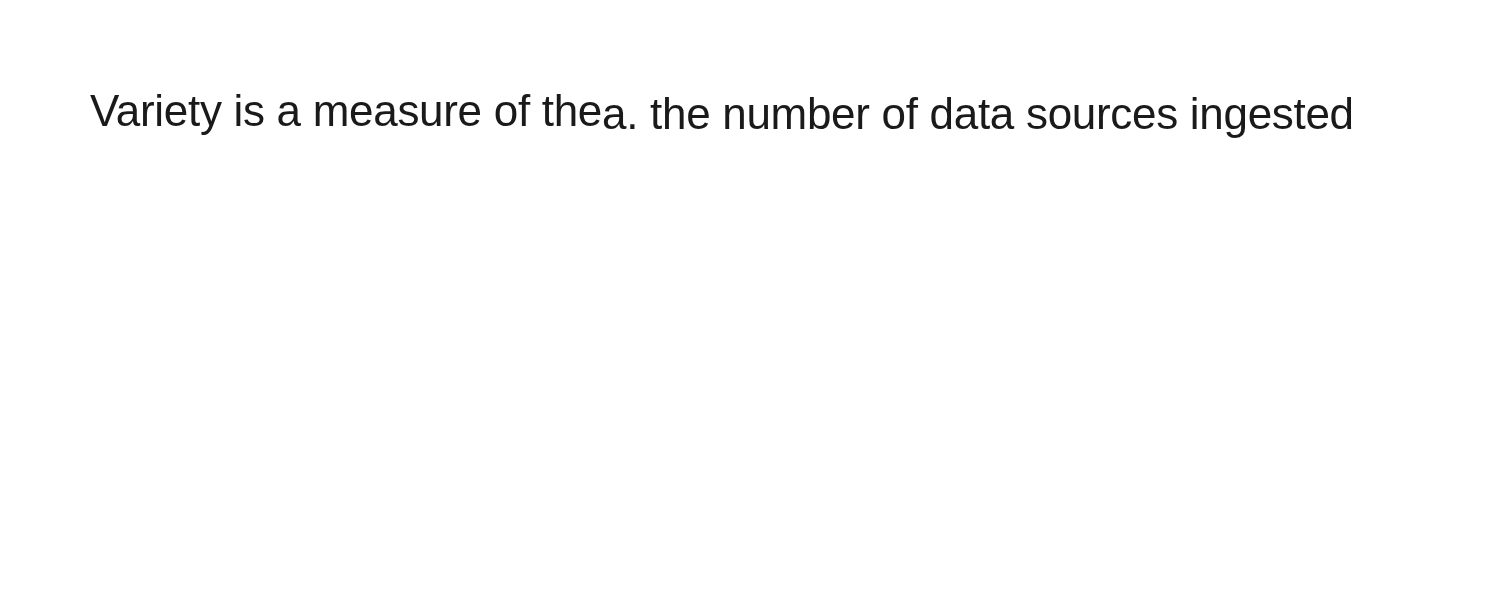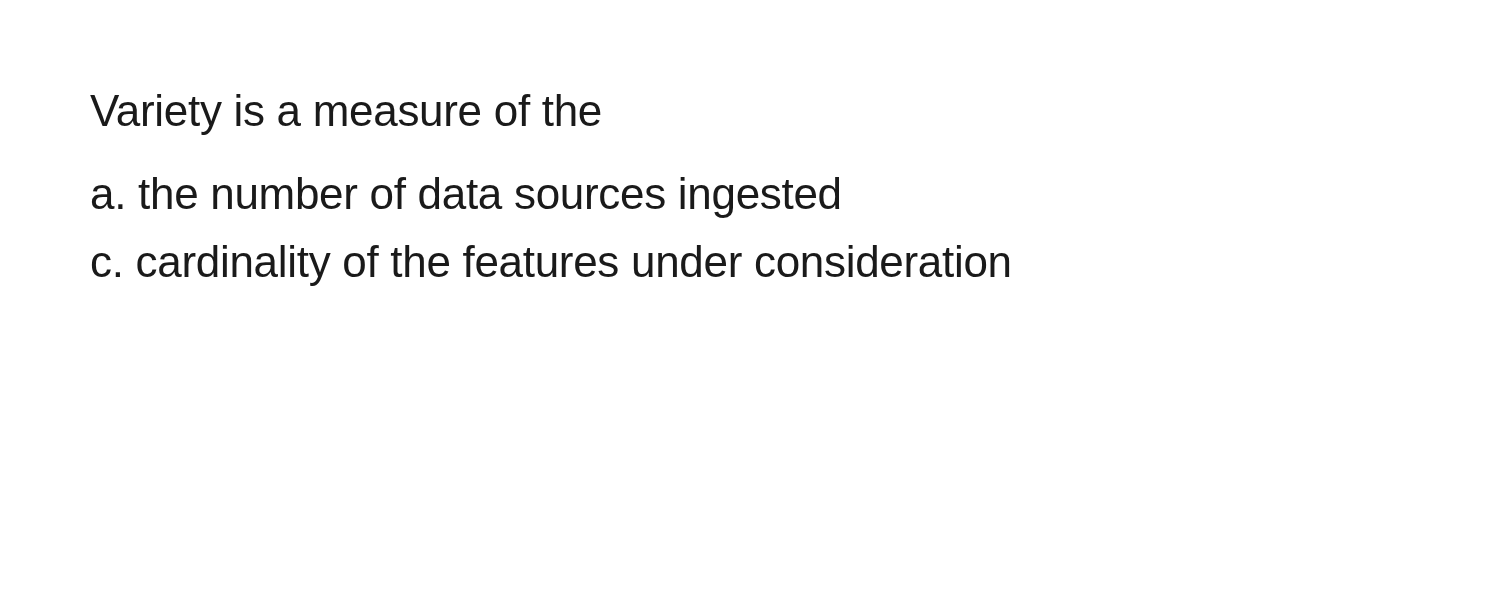--- a/index.html
+++ b/index.html
@@ -10,21 +10,21 @@
     body {
       background: #ffffff;
       font-family: -apple-system, BlinkMacSystemFont, "Segoe UI", Helvetica, Arial, sans-serif;
       width: 1500px;
       height: 600px;
       padding: 80px 90px;
       color: #1a1a1a;
     }
     .question-container {
       display: flex;
-      flex-direction: column;
+      flex-direction: row;
     }
     .question-stem {
       font-size: 44px;
       line-height: 1.4;
       margin-bottom: 18px;
       font-weight: 400;
       letter-spacing: -0.3px;
     }
     .option {
       font-size: 44px;
@@ -44,17 +44,13 @@
 
 <div class="question-container">
   <div class="question-stem">Variety is a measure of the</div>
 
   <div class="option">
     <span class="option-label">a.</span>
     <span class="option-text">the number of data sources ingested</span>
   </div>
 
 
-  <div class="option">
-    <span class="option-label">c.</span>
-    <span class="option-text">cardinality of the features under consideration</span>
-  </div>
 </div>
 
 </body></html>

